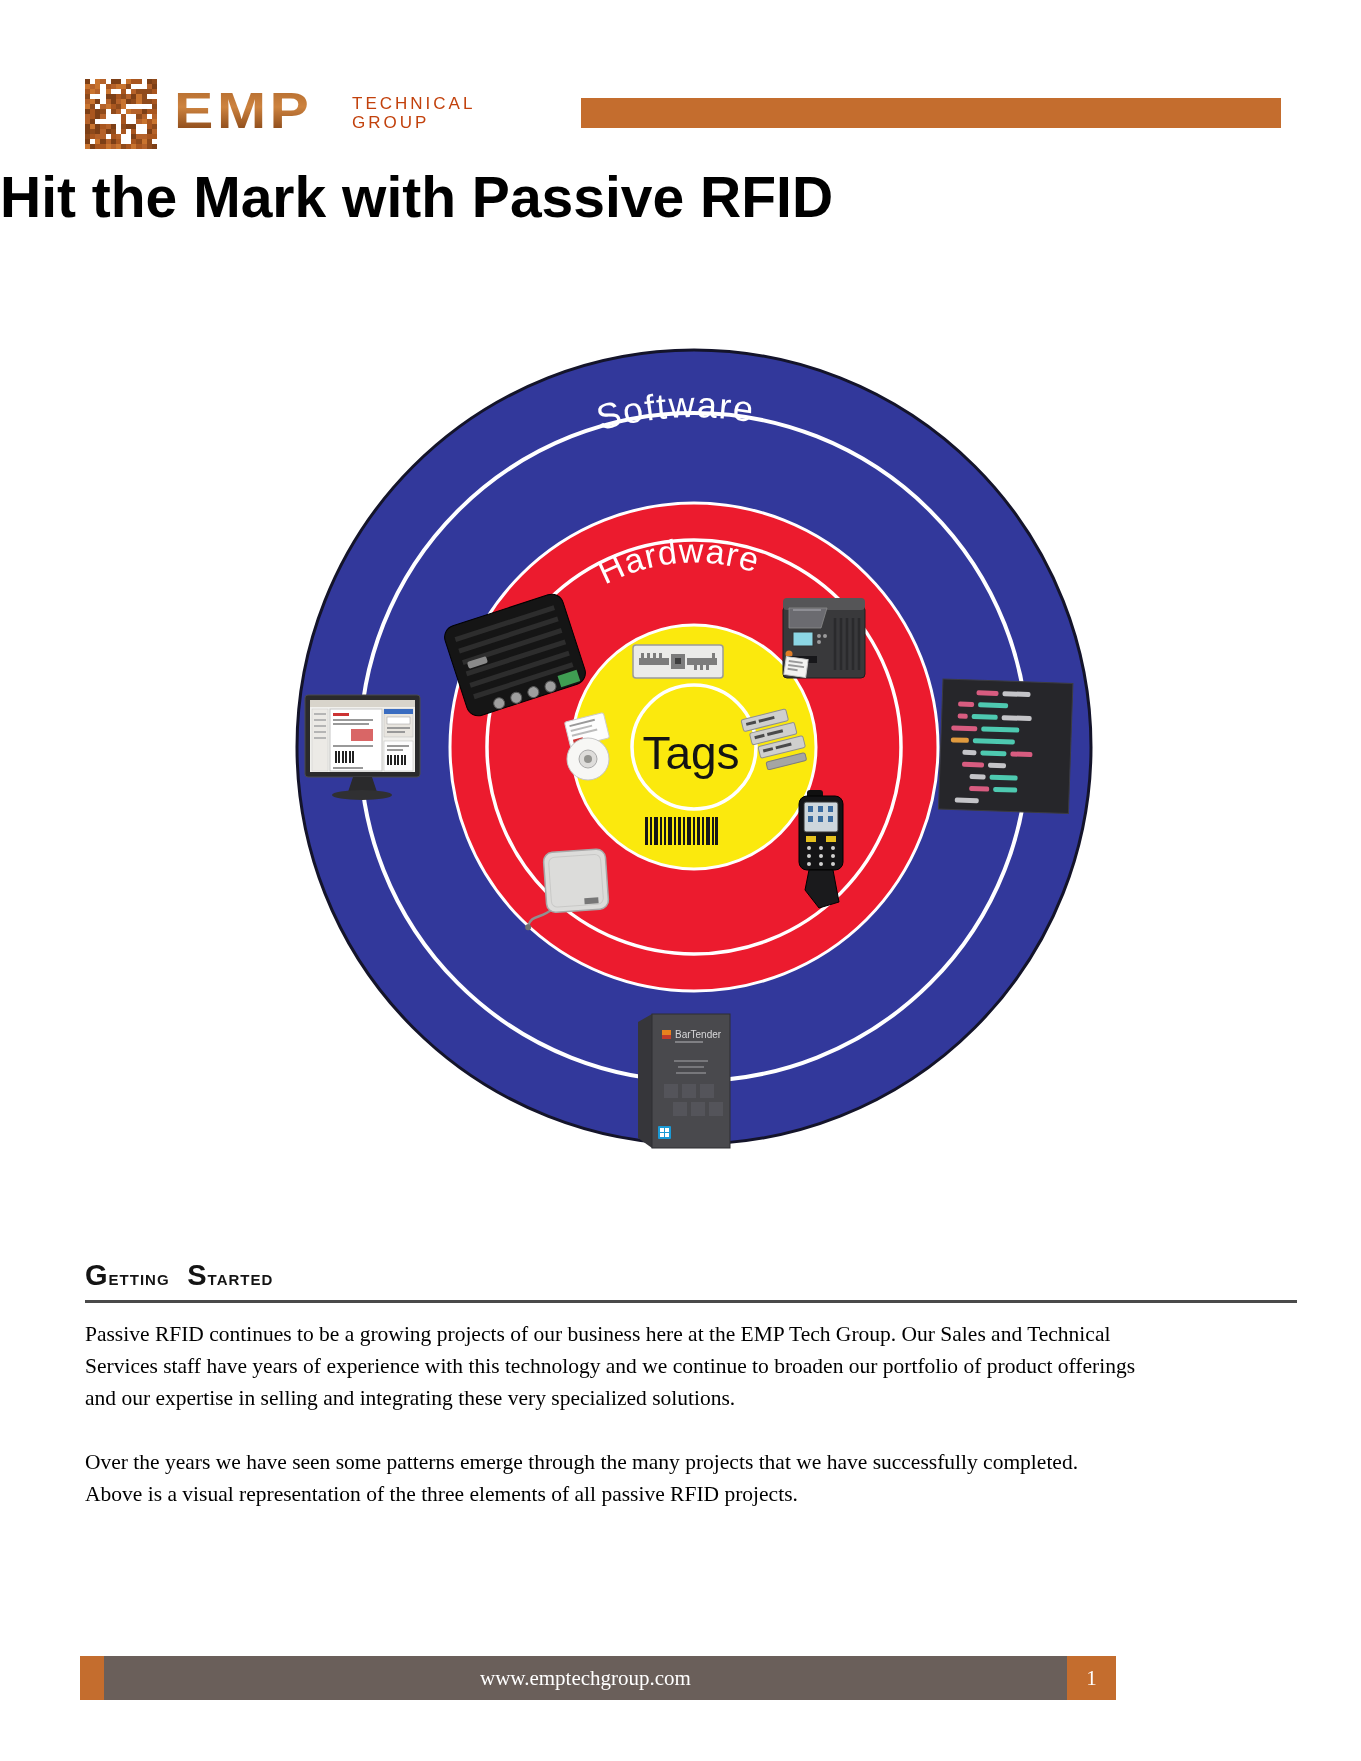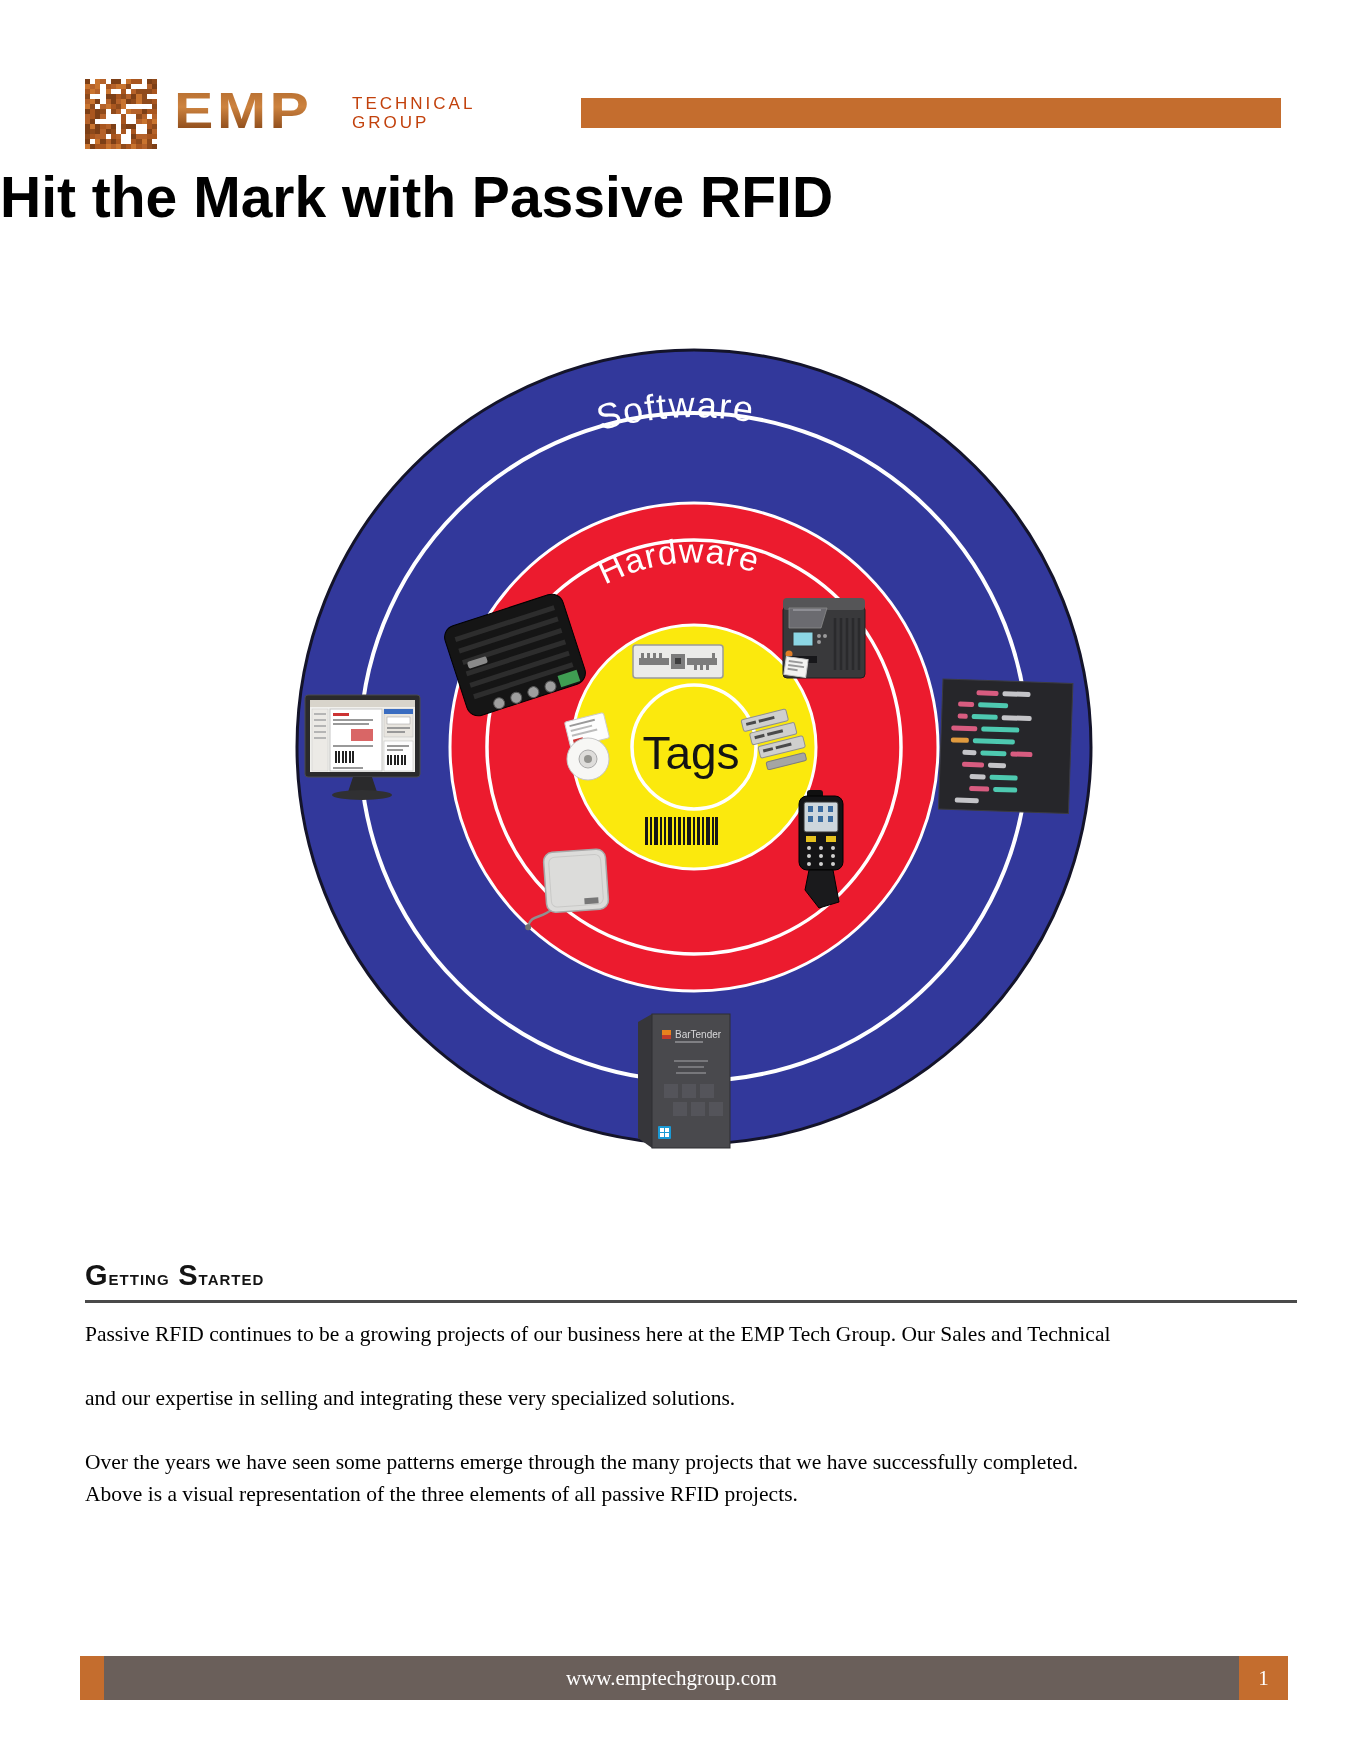--- a/index.html
+++ b/index.html
@@ -22,27 +22,27 @@
   .title{position:absolute;left:0;top:164px;width:1280px;margin:0;text-align:left;
       font-size:57px;font-weight:bold;color:#000;letter-spacing:0;}
   
   .diagram{position:absolute;left:279px;top:332px;}
   .ring-label{fill:#ffffff;font-family:"Liberation Sans",sans-serif;}
   
   .content{position:absolute;left:85px;top:1260px;width:1212px;}
   .heading{margin:0;color:#141414;font-weight:bold;line-height:30px;}
   .sc{display:inline-block;text-transform:uppercase;font-size:15px;letter-spacing:1px;}
   .sc::first-letter{font-size:29px;}
-  .sc + .sc{margin-left:2px;}
+  .sc + .sc{margin-left:11px;}
   .rule{height:3px;background:#4a4a4a;margin-top:5px;}
   .para{font-family:"Liberation Serif",serif;font-size:21.5px;color:#000;
       margin:15px 0 0 0;line-height:32px;}
   .para + .para{margin-top:32px;}
   
-  .footer{position:absolute;left:80px;top:1656px;width:1208px;height:44px;display:flex;}
+  .footer{position:absolute;left:80px;top:1656px;width:1036px;height:44px;display:flex;}
   .f-left{width:24px;background:#c46d2e;}
   .f-bar{flex:1;background:#6a5f5a;display:flex;align-items:center;justify-content:center;}
   .f-url{color:#ffffff;font-family:"Liberation Serif",serif;font-size:21px;}
   .f-right{width:49px;background:#c46d2e;display:flex;align-items:center;justify-content:center;
       color:#fff;font-family:"Liberation Serif",serif;font-size:21px;}
 </style>
 </head>
 <body>
 
 <div class="page">
@@ -492,21 +492,21 @@
   </svg>
 
   <section class="content">
     <h2 class="heading">
       <span class="sc">Getting</span>
       <span class="sc">Started</span>
     </h2>
     <div class="rule"></div>
     <p class="para">
       <span class="pl">Passive RFID continues to be a growing projects of our business here at the EMP Tech Group. Our Sales and Technical</span><br>
-      <br>
+      <span class="pl">Services staff have years of experience with this technology and we continue to broaden our portfolio of product offerings</span><br>
       <span class="pl">and our expertise in selling and integrating these very specialized solutions.</span>
     </p>
     <p class="para">
       <span class="pl">Over the years we have seen some patterns emerge through the many projects that we have successfully completed.</span><br>
       <span class="pl">Above is a visual representation of the three elements of all passive RFID projects.</span>
     </p>
   </section>
 
   <footer class="footer">
     <div class="f-left"></div>

